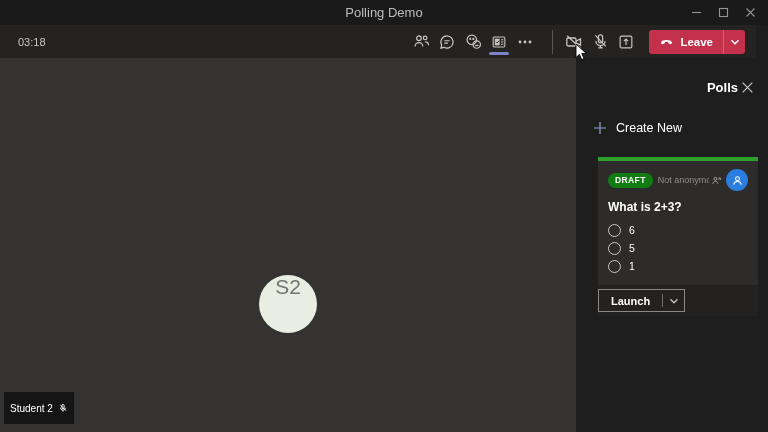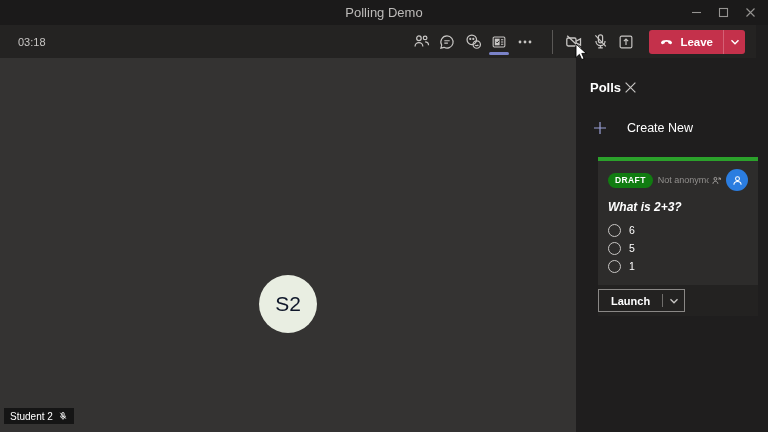--- a/index.html
+++ b/index.html
@@ -41,66 +41,66 @@
   }
   .leave-main { display:flex; align-items:center; gap:6px; padding:16px 10px; height:36px; }
   .leave-label { font-size:11.5px; font-weight:bold; color:#fff; }
   .leave-divider { width:1px; height:24px; background:#d46075; }
   .leave-caret { width:21px; height:24px; display:flex; align-items:center; justify-content:center; color:#fff; }
 
   
   .stage { position:absolute; top:58px; left:0; width:576px; bottom:0; background:#343332; }
   .avatar-main {
     position:absolute; left:259px; top:217px; width:58px; height:58px; border-radius:50%;
-    background:#e9eee2; color:#0f172a;
-    display:flex; align-items:center; justify-content:center;
+    background:#e9eee2; color:#737373;
+    display:flex; align-items:flex-start; justify-content:center;
     font-size:21px;
   }
   .name-pill {
-    position:absolute; left:4px; bottom:8px; height:16px;
+    position:absolute; left:4px; bottom:8px; height:24px;
     background:rgba(16,16,16,.85); color:#fff; font-size:10px;
-    display:flex; align-items:center; gap:5px; padding:8px 6px;
+    display:flex; align-items:center; gap:5px; padding:16px 6px;
   }
   .self-tile {
     position:absolute; right:0; bottom:0; width:106px; height:56px;
     background:#3b3937; border-top:1px solid #282726; border-left:1px solid #282726;
     display:flex; align-items:center; justify-content:center;
   }
   .avatar-self {
     width:34px; height:34px; border-radius:50%;
     background:#f8e9d3; color:#9c6a3c; font-size:12px;
     display:flex; align-items:center; justify-content:center;
   }
 
   
   .polls-panel { position:absolute; top:58px; left:576px; right:0; bottom:0; background:#1f1e1e; }
-  .panel-header { position:absolute; top:20px; left:14px; right:12px; display:flex; align-items:center; justify-content:flex-start; }
+  .panel-header { position:absolute; top:20px; left:14px; right:12px; display:flex; align-items:center; justify-content:flex-end; }
   .panel-title { font-size:13px; font-weight:bold; color:#fff; }
   .panel-close { color:#c8c6c4; width:18px; height:18px; display:flex; align-items:center; justify-content:center; }
-  .create-new { position:absolute; top:63px; left:17px; display:flex; align-items:flex-start; gap:20px; }
+  .create-new { position:absolute; top:63px; left:17px; display:flex; align-items:flex-start; gap:9px; }
   .plus-icon { color:#9aa0d6; }
   .create-label { color:#fff; font-size:12.5px; }
 
   .poll-card {
     position:absolute; left:22px; top:99px; width:160px;
     background:#2d2c2b; border-top:4px solid #2ba12b;
   }
   .card-body { padding:8px 10px 10px 10px; }
   .badge-row { display:flex; align-items:center; }
   .draft-badge {
     background:#117c11; color:#fff; font-size:8.5px; font-weight:bold;
     padding:2.5px 7px; border-radius:8px; letter-spacing:.4px; flex-shrink:0;
   }
   .poll-meta { color:#92908e; font-size:9px; margin-left:5px; white-space:nowrap; overflow:hidden; }
   .person-share { color:#aeacaa; margin-left:2px; flex-shrink:0; }
   .card-avatar {
     width:22px; height:22px; border-radius:50%; background:#2b7de0; flex-shrink:0; margin-left:4px;
     display:flex; align-items:center; justify-content:center; color:#fff;
   }
-  .question { color:#fff; font-weight:bold; font-size:12px; margin-top:9px;font-style:italic; }
+  .question { color:#fff; font-weight:bold; font-size:12px; margin-top:9px; }
   .options { margin-top:7px; }
   .option-row { display:flex; align-items:center; gap:8px; height:18px; }
   .radio { width:13px; height:13px; border:1.5px solid #c8c6c4; border-radius:50%; flex-shrink:0; }
   .option-label { color:#fff; font-size:10.5px; }
   .card-footer {
     height:31px; background:#232221;
     display:flex; align-items:center; padding-right:4px;
   }
   .launch-btn {
     height:23px; border:1px solid #8a8886; background:transparent;

